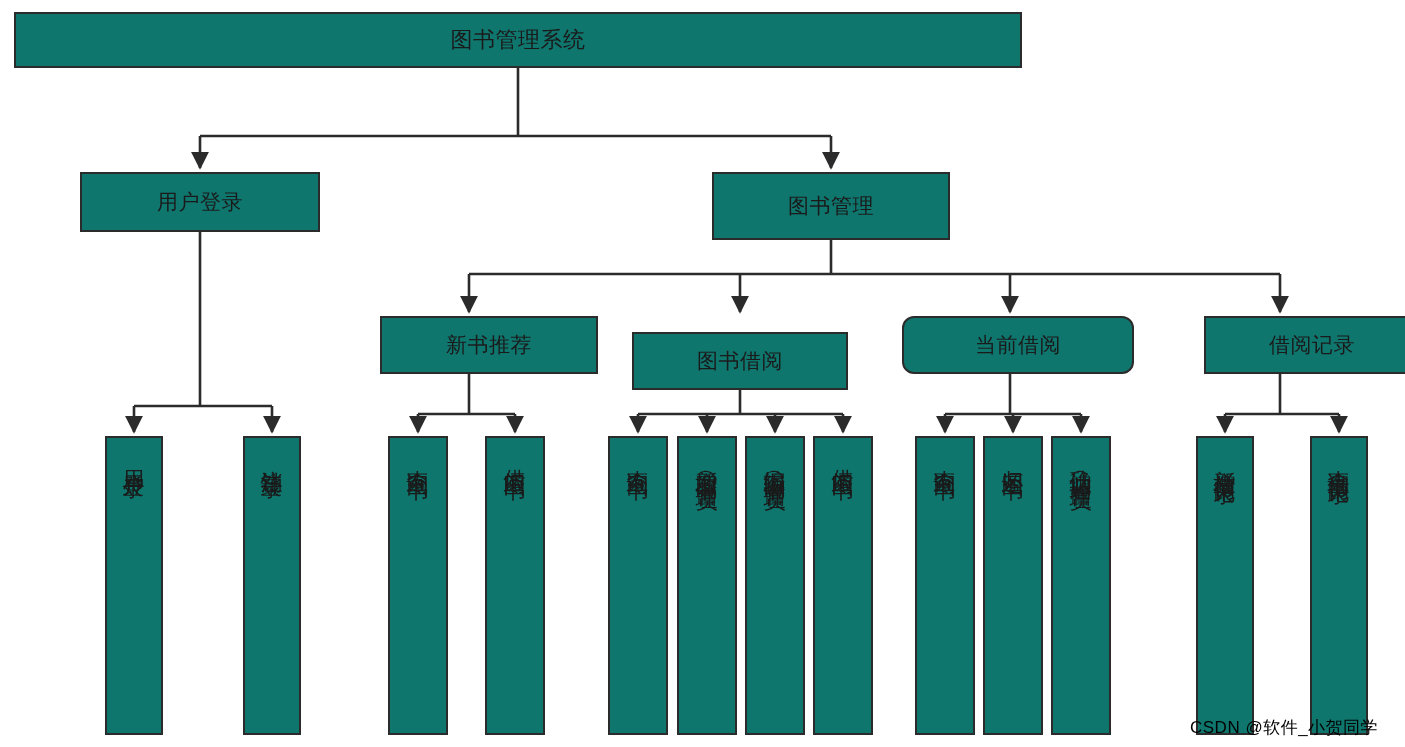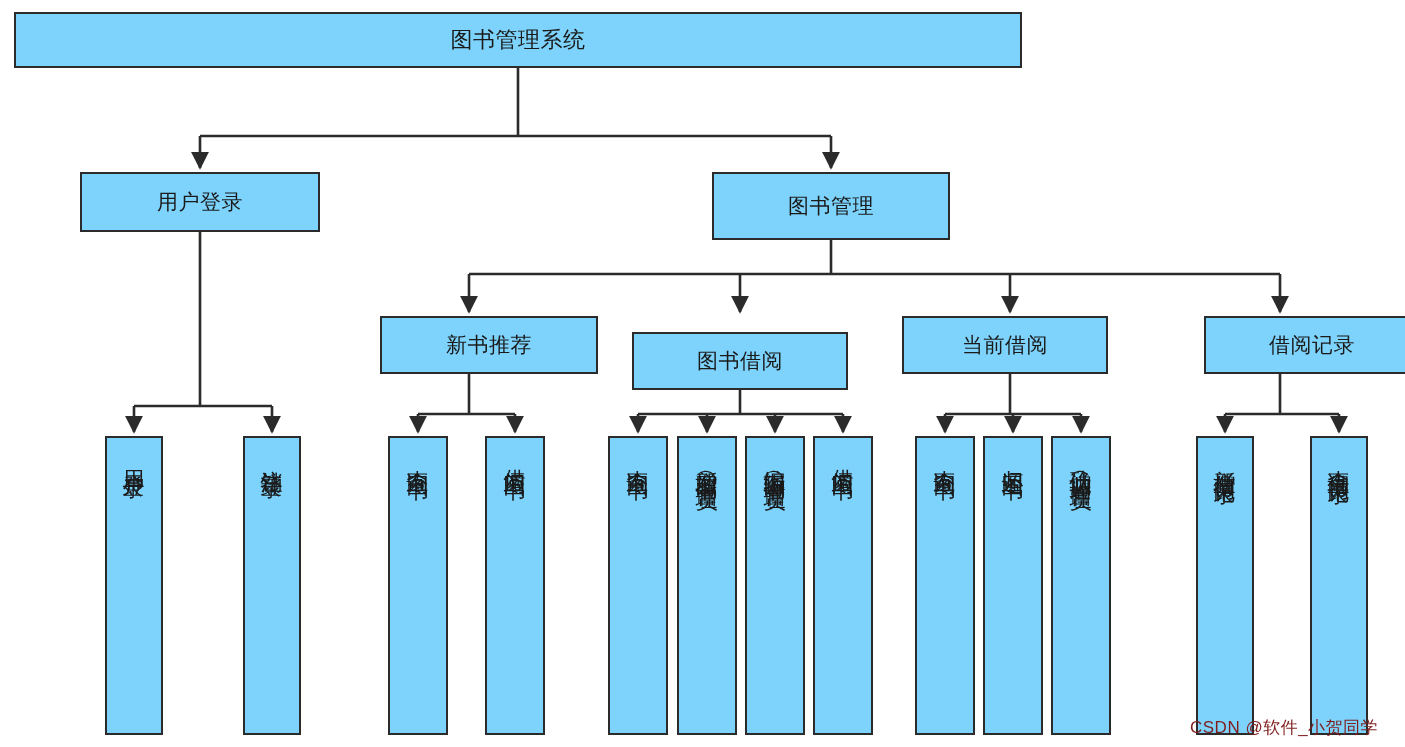--- a/index.html
+++ b/index.html
@@ -19,21 +19,21 @@
     position: absolute;
     left: 0;
     top: 0;
     width: 1405px;
     height: 747px;
     pointer-events: none;
   }
   .node {
     position: absolute;
     box-sizing: border-box;
-    background: #7dd3fc;
+    background: #0f766e;
     border: 2px solid #2b2b2b;
     display: flex;
     align-items: center;
     justify-content: center;
     color: #1a1a1a;
   }
   .node .label {
     display: block;
     text-align: center;
     line-height: 1.25;
@@ -54,21 +54,21 @@
     writing-mode: vertical-rl;
     text-orientation: upright;
     font-size: 22px;
     letter-spacing: 3px;
     line-height: 1.05;
     white-space: nowrap;
   }
   .watermark {
     position: absolute;
     font-size: 17px;
-    color: #7f1d1d;
+    color: #000000;
     white-space: nowrap;
     letter-spacing: 0.5px;
   }
 </style>
 </head>
 <body>
 
 <div id="canvas">
 
   <svg class="wires" viewBox="0 0 1405 747">
@@ -123,21 +123,21 @@
       </div>
       <div class="node horiz" style="left: 712px; top: 172px; width: 238px; height: 68px;">
         <span class="label">图书管理</span>
       </div>
       <div class="node horiz" style="left: 380px; top: 316px; width: 218px; height: 58px;">
         <span class="label">新书推荐</span>
       </div>
       <div class="node horiz" style="left: 632px; top: 332px; width: 216px; height: 58px;">
         <span class="label">图书借阅</span>
       </div>
-      <div class="node horiz" style="left: 902px; top: 316px; width: 206px; height: 58px;">
+      <div class="node horiz" style="left: 902px; top: 316px; width: 232px; height: 58px; border-radius: 12px;">
         <span class="label">当前借阅</span>
       </div>
       <div class="node horiz" style="left: 1172px; top: 316px; width: 216px; height: 58px; margin-left: 32px;">
         <span class="label">借阅记录</span>
       </div>
       <div class="node vert" style="left: 105px; top: 436px; width: 58px; height: 299px;">
         <span class="label">用户登录</span>
       </div>
       <div class="node vert" style="left: 243px; top: 436px; width: 58px; height: 299px;">
         <span class="label">注销登录</span>

